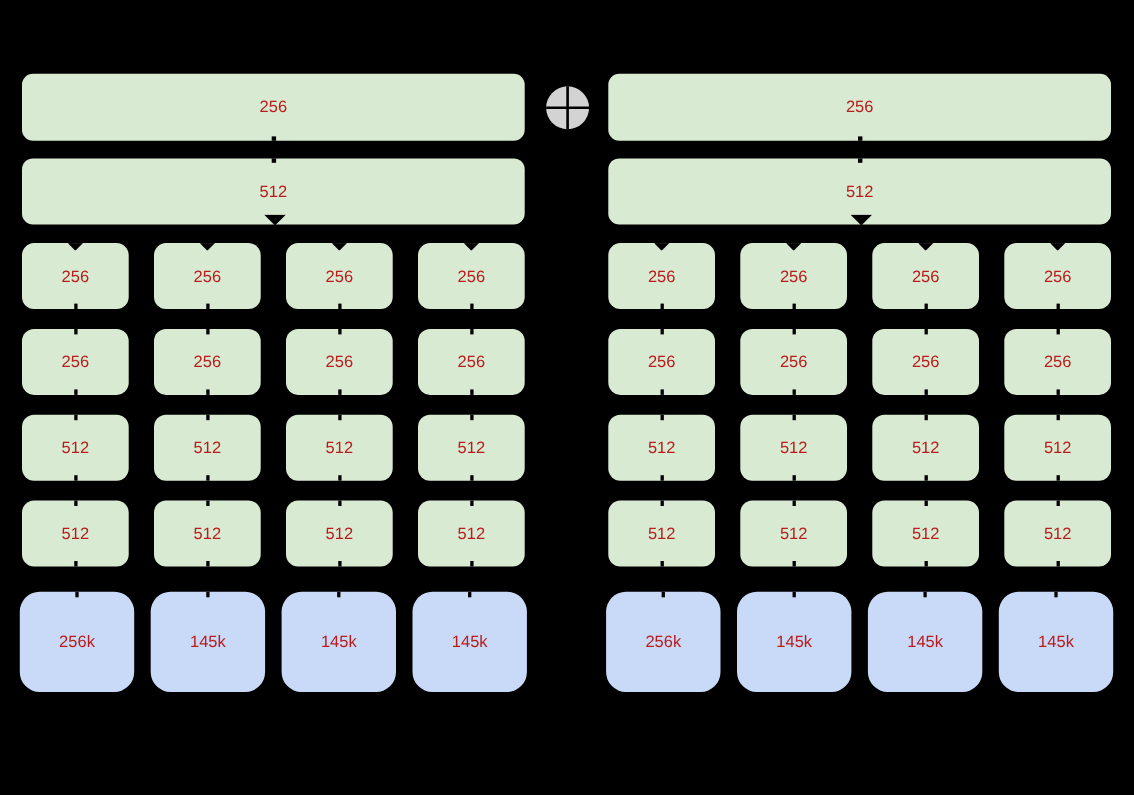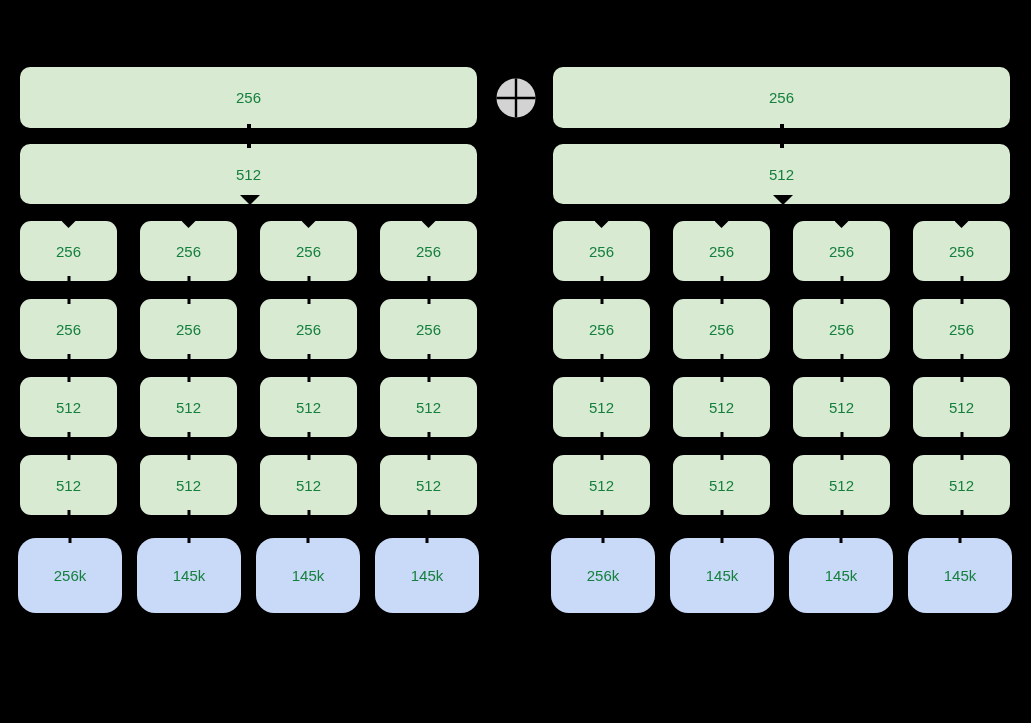--- a/index.html
+++ b/index.html
@@ -1,19 +1,19 @@
 <!DOCTYPE html>
 <html><head>
 <meta charset="utf-8">
 <style>
   html,body{margin:0;padding:0;background:#000;}
   .stage{
     position:relative;width:1031px;height:723px;background:#000000;
     font-family:"Liberation Sans","DejaVu Sans",sans-serif;
-    color:#15803d;font-size:15px;overflow:hidden;
+    color:#b91c1c;font-size:15px;overflow:hidden;
   }
   .col{position:absolute;top:0;width:461px;height:723px;}
   .col-left{left:18px;}
   .col-right{left:551px;}
 
   .bar{
     position:absolute;left:2px;width:457px;background:#d9ead3;border-radius:10px;
     display:flex;align-items:center;justify-content:center;
   }
   .bar1{top:67px;height:61px;}
@@ -21,21 +21,21 @@
 
   .row{position:absolute;left:2px;width:457px;display:flex;justify-content:space-between;}
   .g1{top:221px;}.g2{top:299px;}.g3{top:377px;}.g4{top:455px;}
   .rowb{left:0;width:461px;top:538px;}
 
   .cell{
     position:relative;width:97px;height:60px;background:#d9ead3;border-radius:11px;
     display:flex;align-items:center;justify-content:center;
   }
   .cellb{
-    position:relative;width:104px;height:75px;background:#c9daf8;border-radius:18px;
+    position:relative;width:104px;height:91px;background:#c9daf8;border-radius:18px;
     display:flex;align-items:center;justify-content:center;
   }
 
   
   .tt::before{content:"";position:absolute;top:0;left:50%;transform:translateX(-50%);
     width:3px;height:5px;background:#000;}
   .tb::after{content:"";position:absolute;bottom:0;left:50%;transform:translateX(-50%);
     width:3px;height:5px;background:#000;}
   .nt::before{content:"";position:absolute;top:0;left:50%;transform:translateX(-50%);
     width:14px;height:7px;background:#000;clip-path:polygon(0 0,100% 0,50% 100%);}

